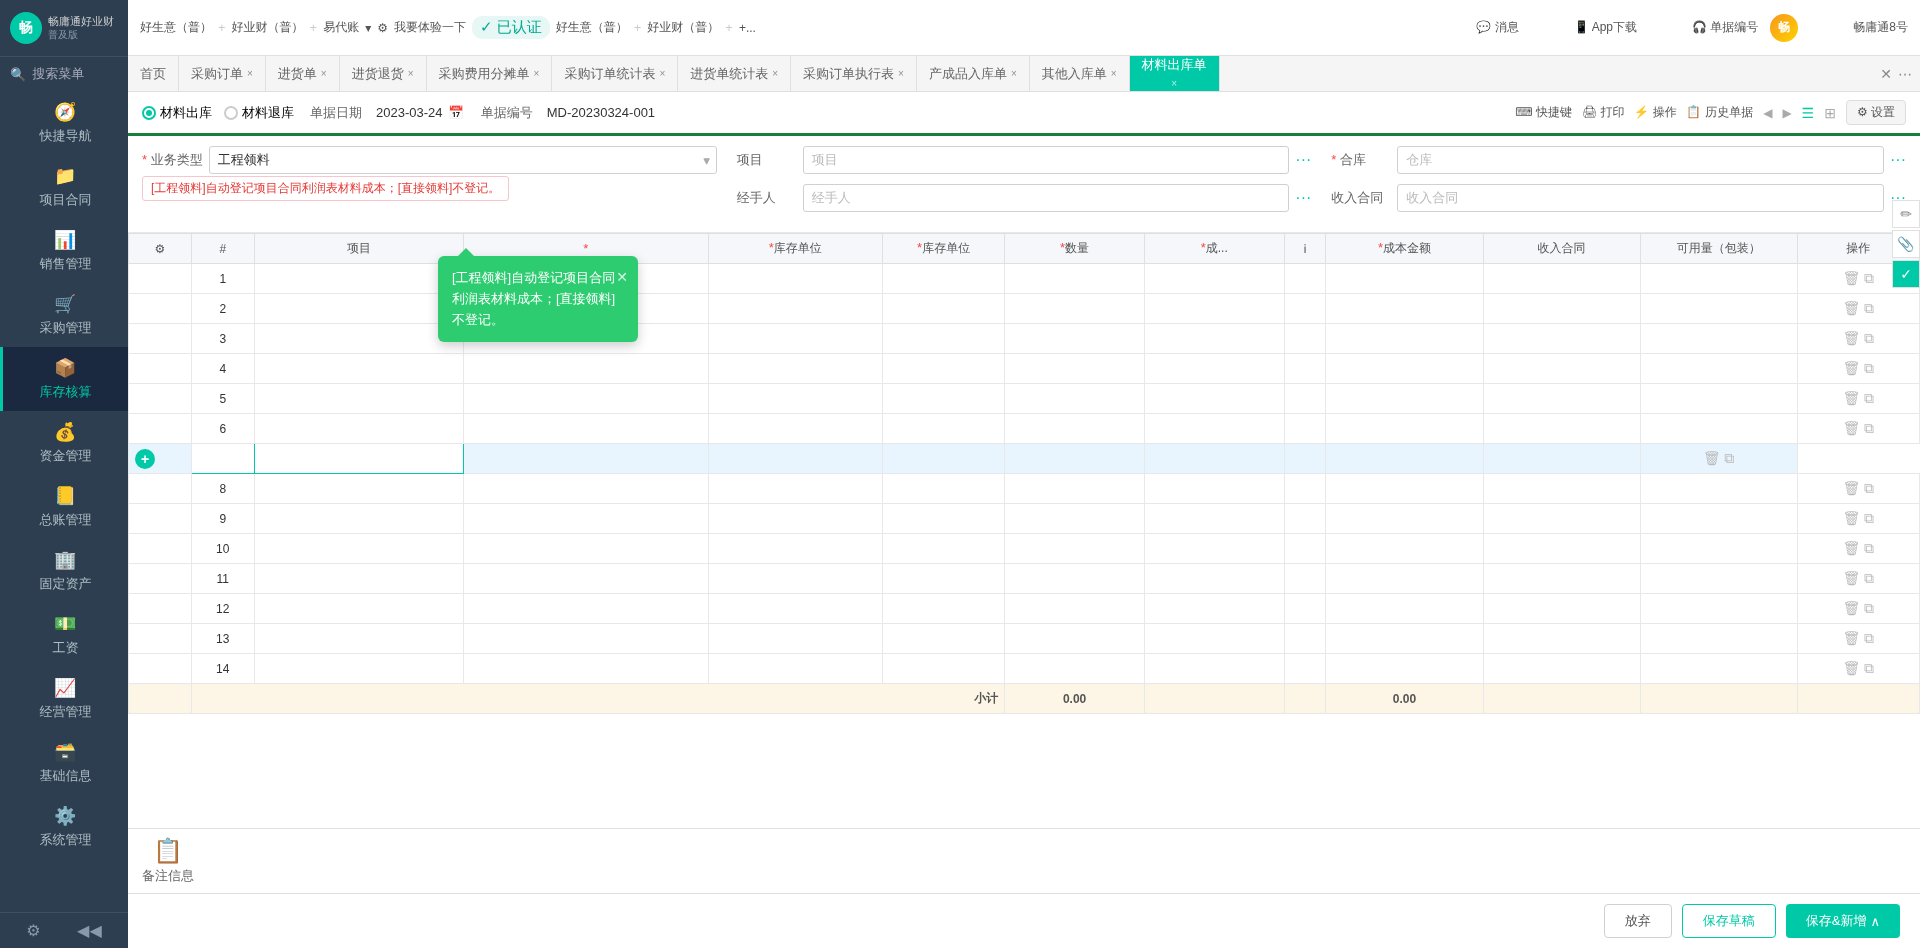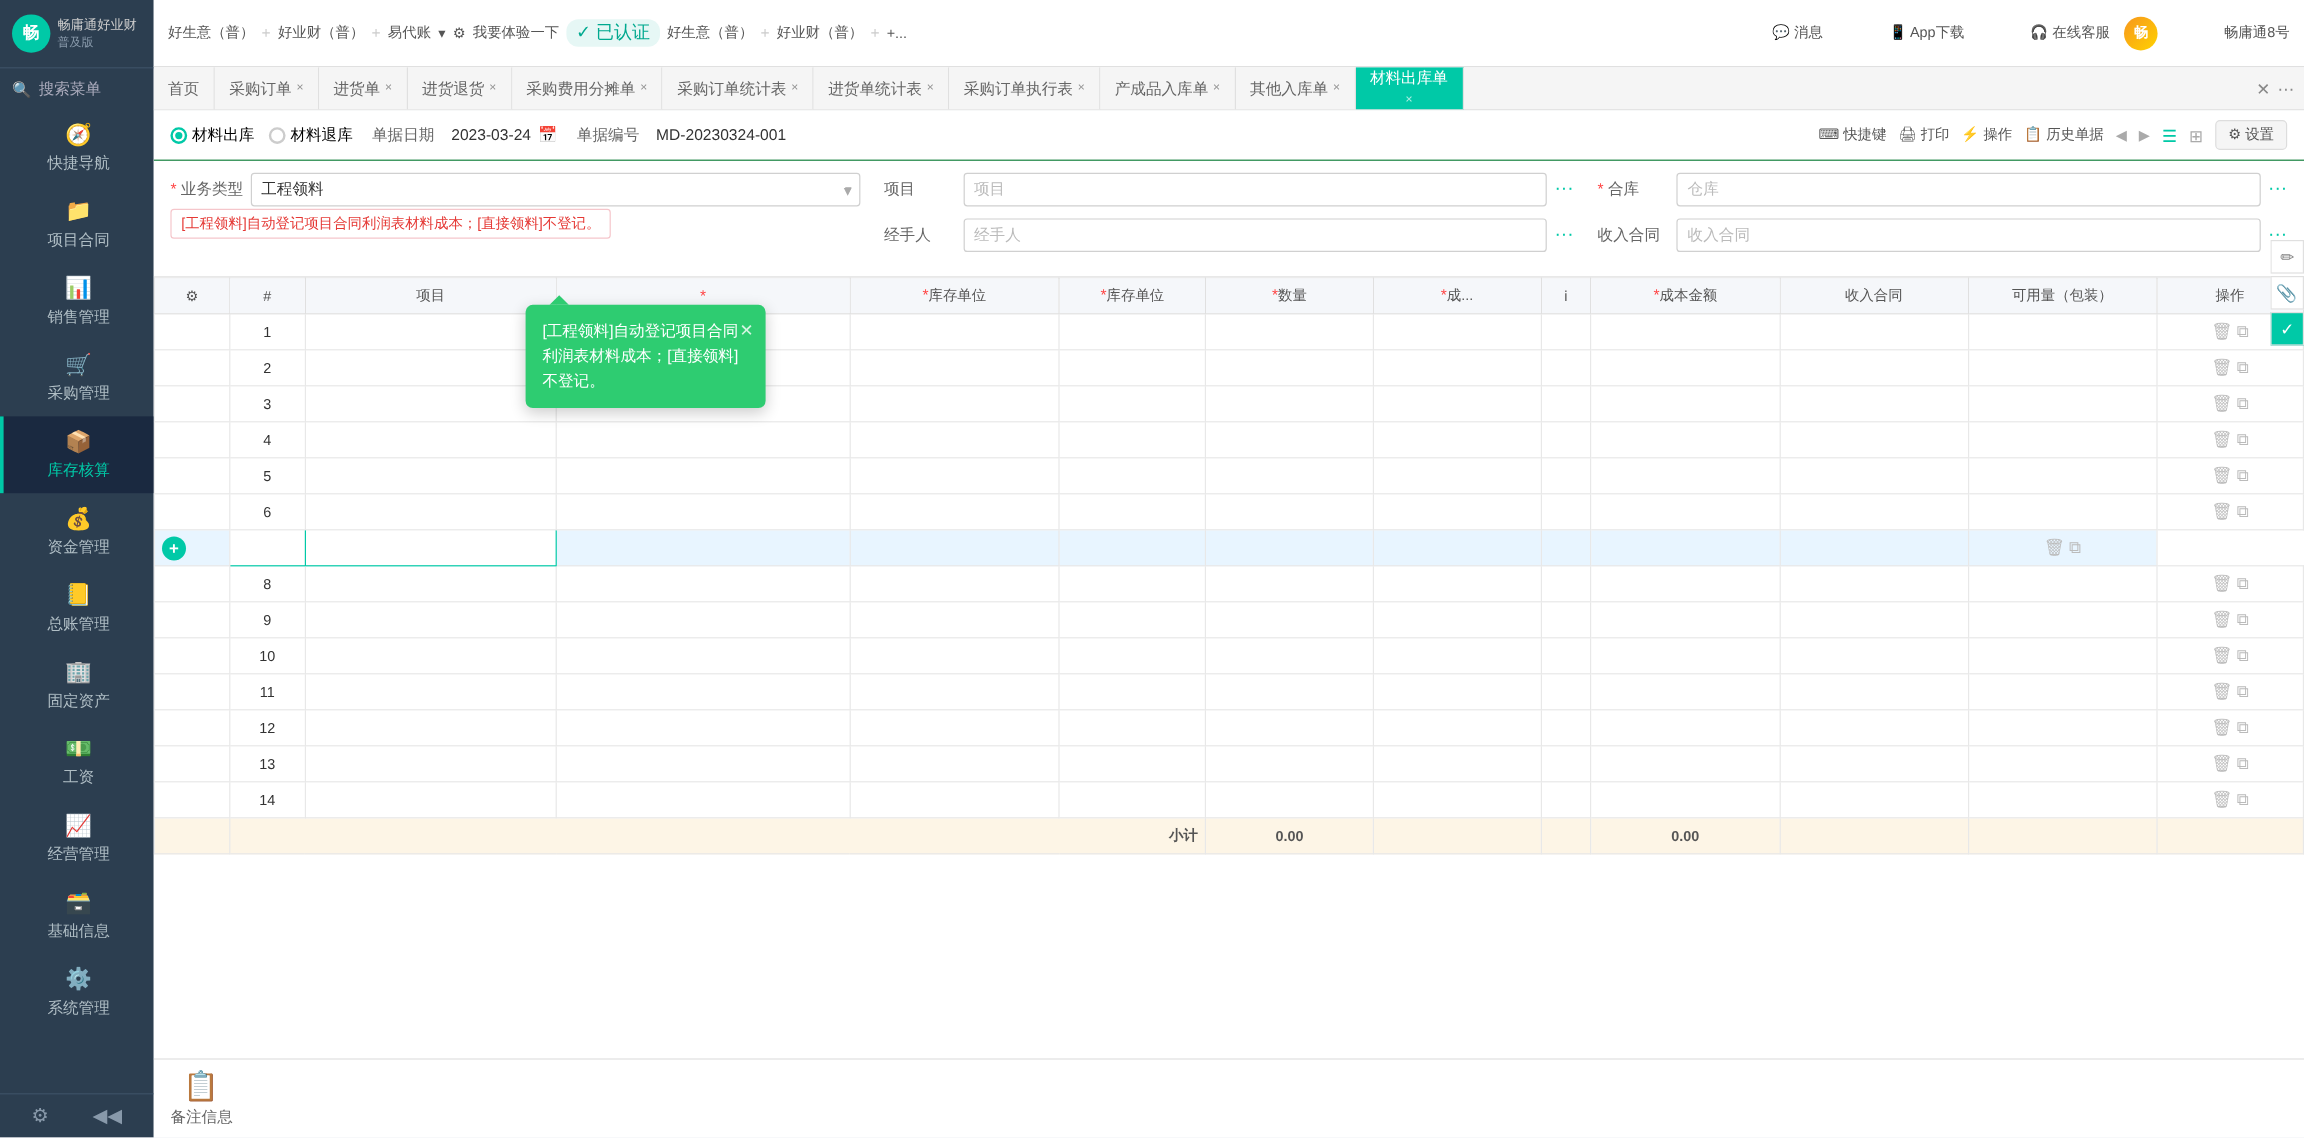--- a/index.html
+++ b/index.html
@@ -123,21 +123,21 @@
       display: flex;
       flex-direction: column;
       overflow: hidden;
       background: #fff;
       margin: 0;
     }
 
     
     .form-header {
       padding: 8px 14px;
-      border-bottom: 1px solid #15803d;
+      border-bottom: 3px solid #15803d;
       display: flex; align-items: center; gap: 16px;
       flex-shrink: 0;
     }
     .radio-group { display: flex; gap: 12px; align-items: center; }
     .radio-item { display: flex; align-items: center; gap: 4px; cursor: pointer; font-size: 13px; }
     .radio-dot {
       width: 14px; height: 14px; border-radius: 50%;
       border: 2px solid #ccc;
       display: flex; align-items: center; justify-content: center;
     }
@@ -393,21 +393,21 @@
     <span class="topbar-certified">✓ 已认证</span>
     <span class="topbar-item">好生意（普）</span>
     <span class="topbar-sep">+</span>
     <span class="topbar-item">好业财（普）</span>
     <span class="topbar-sep">+</span>
     <span class="topbar-item">+...</span>
 
     <div class="topbar-right">
       <span class="topbar-right-item">💬 消息</span>
       <span class="topbar-right-item">📱 App下载</span>
-      <span class="topbar-right-item">🎧 在线客服</span>
+      <span class="topbar-right-item">🎧 单据编号</span>
       <div class="topbar-avatar">畅</div>
       <span class="topbar-right-item">畅庸通8号</span>
     </div>
   </div>
 
   <div class="tabbar">
     <div class="tab-item">
       <span>首页</span>
     </div>
     <div class="tab-item">
@@ -835,20 +835,28 @@
       </table>
     </div>
 
     <div class="notes-area">
       <div class="notes-icon">
         <span class="notes-icon-sym">📋</span>
         <span>备注信息</span>
       </div>
     </div>
 
+    <div class="footer">
+      <button class="btn-discard">放弃</button>
+      <button class="btn-draft">保存草稿</button>
+      <button class="btn-save">
+        <span>保存&amp;新增</span>
+        <span>∧</span>
+      </button>
+    </div>
   </div>
 
   <div class="right-panel">
     <div class="right-panel-icon">✏</div>
     <div class="right-panel-icon">📎</div>
     <div class="right-panel-icon green">✓</div>
   </div>
 </div>
 
 </body></html>

